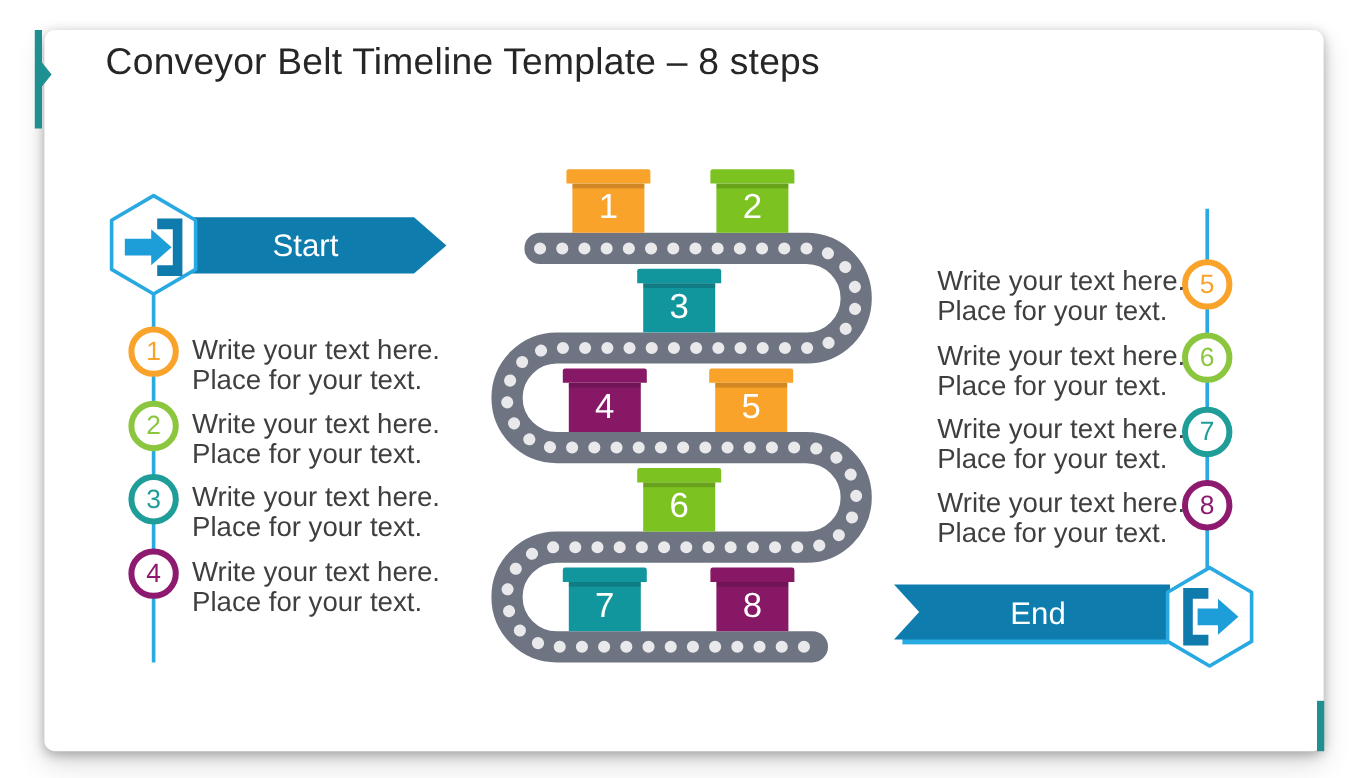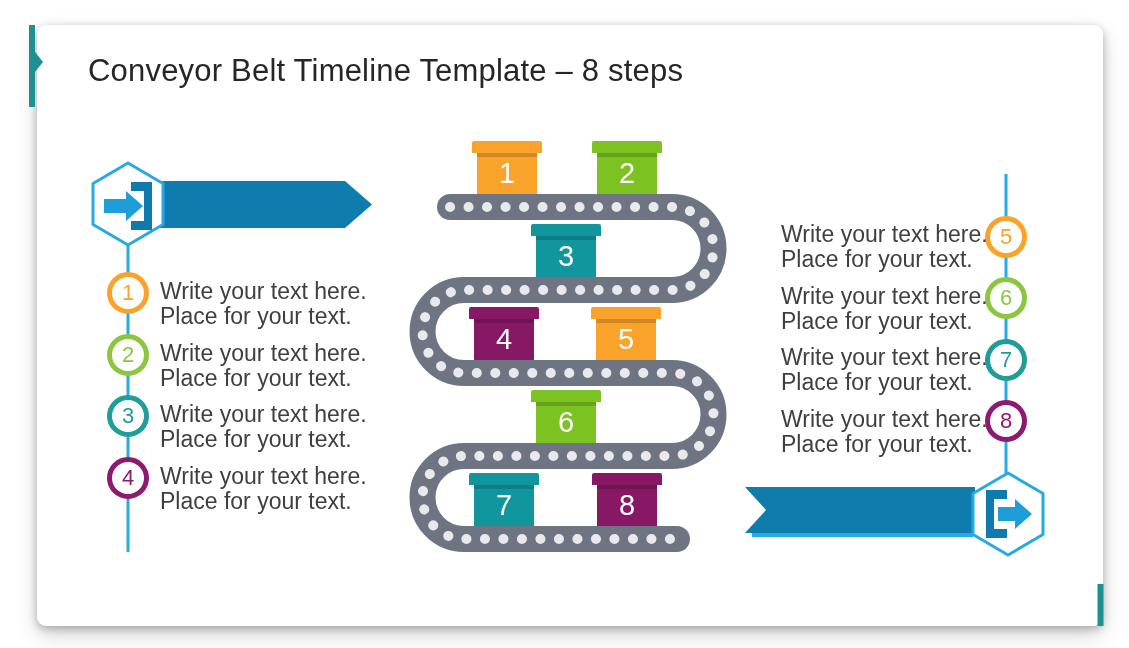--- a/index.html
+++ b/index.html
@@ -1,21 +1,21 @@
 <!DOCTYPE html>
 <html><head>
 <meta charset="utf-8">
 <style>
   html,body{margin:0;padding:0;background:#ffffff;}
   body{width:1129px;height:648px;overflow:hidden;font-family:"Liberation Sans",sans-serif;}
   .stage{position:relative;width:1129px;height:648px;}
   .card{position:absolute;left:37px;top:25px;width:1066px;height:601px;background:#ffffff;
         border-radius:9px;box-shadow:0 3px 10px rgba(0,0,0,.28),0 10px 24px rgba(0,0,0,.14);}
   svg.art{position:absolute;left:0;top:0;width:1129px;height:648px;}
-  .page-title{position:absolute;left:88px;top:53px;font-size:31px;font-weight:300;color:#262626;letter-spacing:.2px;white-space:nowrap;}
+  .page-title{position:absolute;left:88px;top:34px;font-size:31px;font-weight:300;color:#262626;letter-spacing:.2px;white-space:nowrap;}
   .banner-label{position:absolute;color:#ffffff;font-size:26px;text-align:center;white-space:nowrap;}
   #start-label{left:172px;top:189px;width:165px;}
   #end-label{left:790px;top:496px;width:150px;}
   .step-circle{position:absolute;width:32px;height:32px;border:5px solid #999;border-radius:50%;
                background:#ffffff;display:flex;align-items:center;justify-content:center;
                font-size:22px;line-height:1;}
   .step-text{position:absolute;font-size:23px;line-height:24.5px;color:#3F3F3F;white-space:nowrap;}
   .box{position:absolute;width:70px;}
   .box .lid{width:70px;height:12px;border-radius:2px 2px 0 0;}
   .box .bod{width:60px;height:41px;margin:0 auto;position:relative;
@@ -48,20 +48,22 @@
 
     <rect x="752" y="531" width="221" height="6" style="fill: rgb(41, 171, 226);"></rect>
     <polygon points="745,487 975,487 975,533 745,533 766,510" style="fill: rgb(14, 125, 174);"></polygon>
     <polygon points="1008,473 1043,493.5 1043,534.5 1008,555 973,534.5 973,493.5" fill="#ffffff" stroke-width="3" stroke-linejoin="round" style="stroke: rgb(41, 169, 225);"></polygon>
     <path d="M 1007 490 H 986 V 538 H 1007 V 529 H 994 V 499 H 1007 Z" style="fill: rgb(15, 123, 173);"></path>
     <path d="M 998 507 H 1015 V 499 L 1032 514 L 1015 529 V 521 H 998 Z" style="fill: rgb(30, 158, 217);"></path>
   </svg>
 
   <div class="page-title">Conveyor Belt Timeline Template – 8 steps</div>
 
+  <div id="start-label" class="banner-label">Start</div>
+  <div id="end-label" class="banner-label">End</div>
 
   <div class="box" style="left:472px;top:141px">
     <div class="lid" style="background: rgb(249, 163, 43);"></div>
     <div class="bod" style="background: rgb(249, 163, 43);">1</div>
   </div>
   <div class="box" style="left:592px;top:141px">
     <div class="lid" style="background: rgb(124, 194, 32);"></div>
     <div class="bod" style="background: rgb(124, 194, 32);">2</div>
   </div>
   <div class="box" style="left:531px;top:224px">

